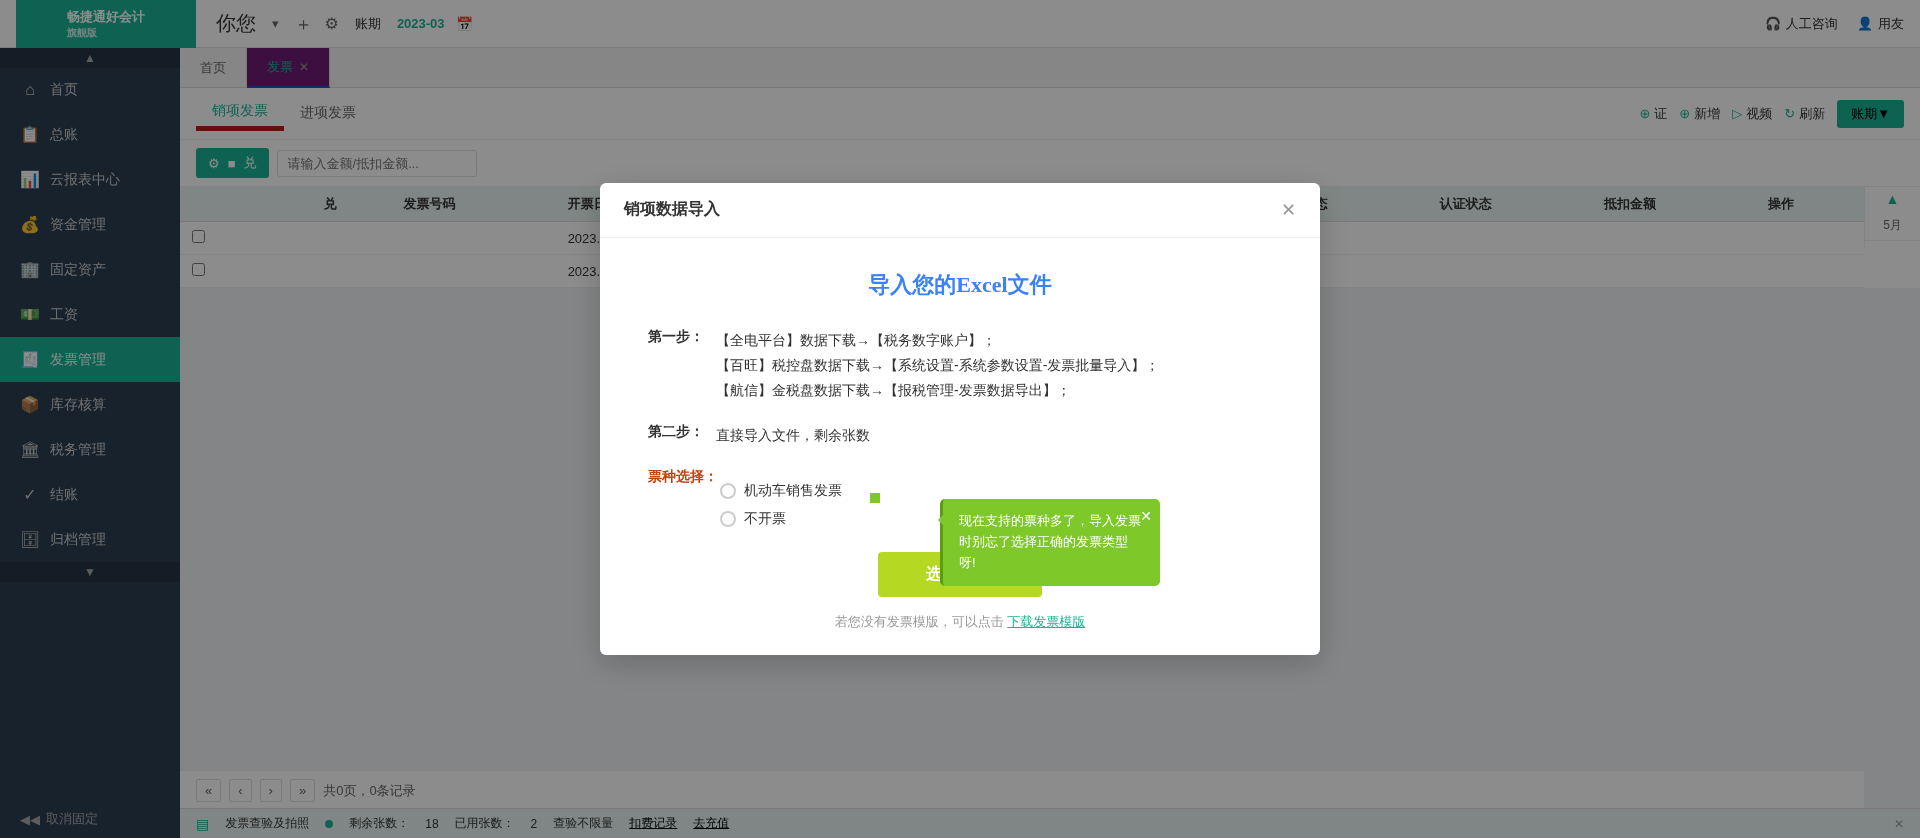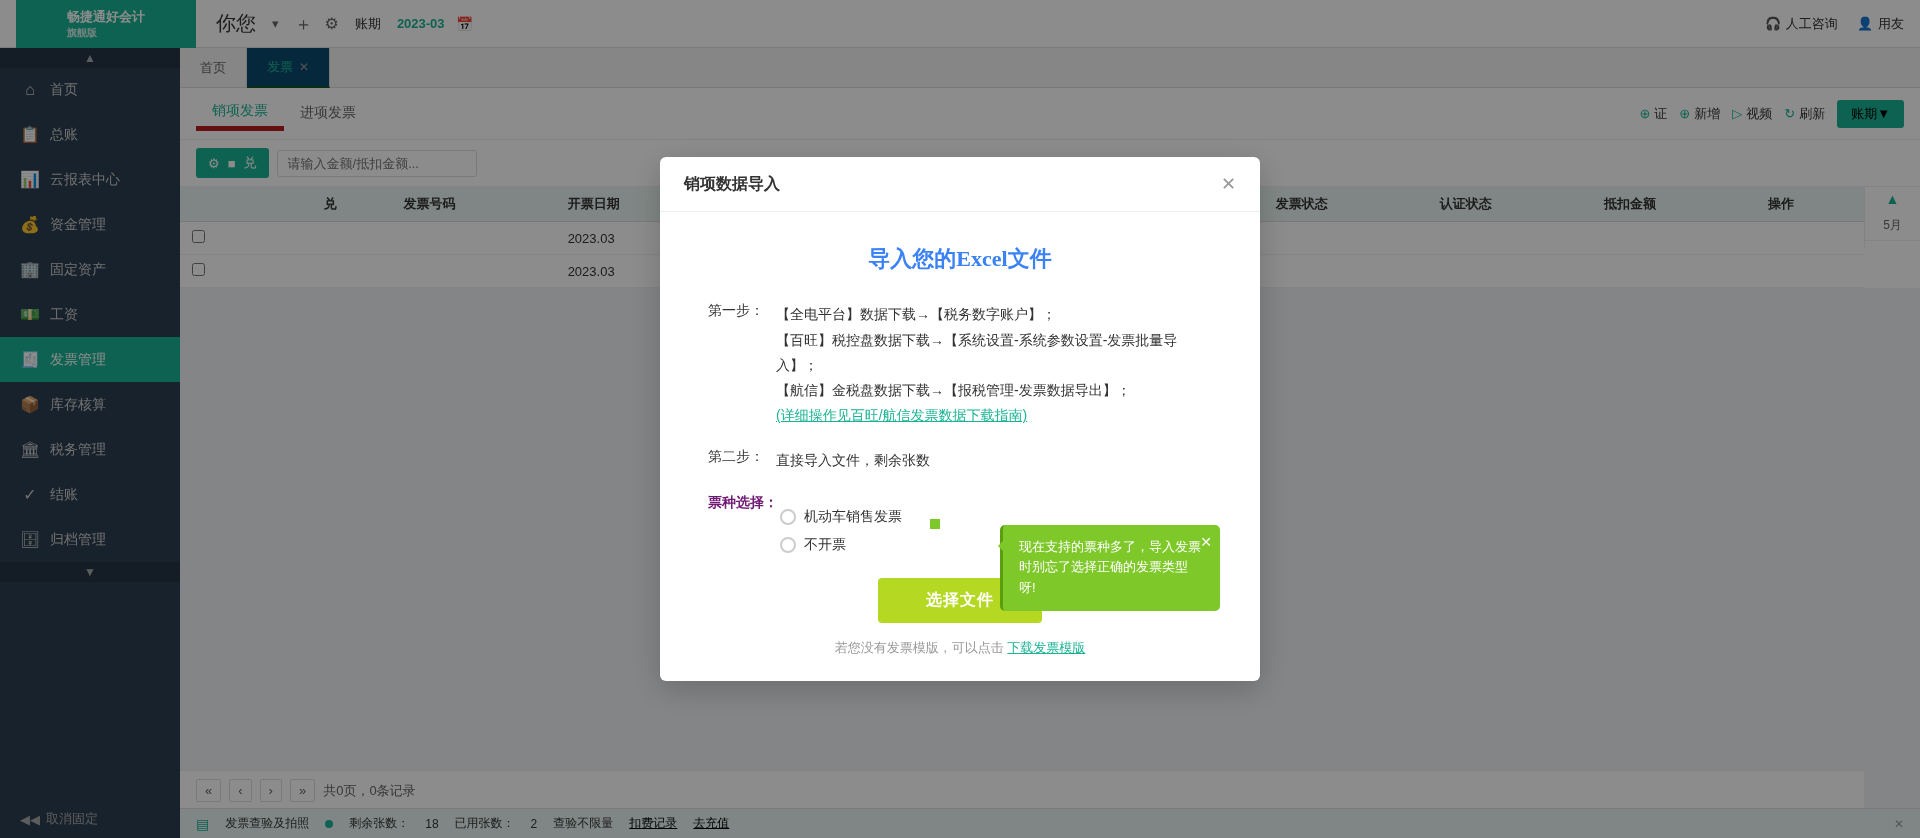--- a/index.html
+++ b/index.html
@@ -59,21 +59,21 @@
     
     .tab-bar {
       display: flex; align-items: center; background: #f5f5f5;
       border-bottom: 1px solid #ddd; height: 40px; padding: 0 0 0 0;
     }
     .tab-item {
       padding: 0 20px; height: 40px; display: flex; align-items: center;
       cursor: pointer; font-size: 13px; color: #666; border-right: 1px solid #ddd;
       gap: 6px;
     }
-    .tab-item.active { background: #0c4a6e; color: #1ab394; border-bottom: 2px solid #14532d; }
+    .tab-item.active { background: #701a75; color: #1ab394; border-bottom: 2px solid #1d4ed8; }
     .tab-close { color: #999; font-size: 12px; }
 
     
     .content-header {
       background: #fff; padding: 8px 16px; display: flex; align-items: center;
       gap: 0; border-bottom: 1px solid #eee;
     }
     .sub-tab {
       padding: 6px 16px; cursor: pointer; font-size: 14px; color: #666;
       border-bottom: 2px solid transparent;
@@ -143,39 +143,39 @@
     .bottom-status .icon-img { font-size: 14px; color: #1ab394; }
     .bottom-link { color: #000000; cursor: pointer; text-decoration: underline; font-family: Liberation Serif, serif; }
     .bottom-close { margin-left: auto; color: #999; cursor: pointer; }
 
     
     .modal-overlay {
       position: fixed; inset: 0; background: rgba(0,0,0,0.45); z-index: 200;
       display: flex; align-items: center; justify-content: center;
     }
     .modal {
-      background: #fff; border-radius: 6px; width: 600px;
+      background: #fff; border-radius: 6px; width: 720px;
       box-shadow: 0 8px 32px rgba(0,0,0,0.2); position: relative;
     }
     .modal-header {
       padding: 16px 24px; border-bottom: 1px solid #eee;
       display: flex; align-items: center; justify-content: space-between;
     }
     .modal-title { font-size: 16px; color: #333; font-weight: bold; }
     .modal-close { color: #999; font-size: 18px; cursor: pointer; background: none; border: none; }
     .modal-body { padding: 32px 48px 24px; }
     .modal-import-title { text-align: center; font-size: 22px; font-weight: bold; color: #3b82f6; margin-bottom: 28px; font-family: Liberation Serif, serif; }
 
     .step { display: flex; align-items: flex-start; gap: 8px; margin-bottom: 20px; }
-    .step-label { font-size: 14px; color: #333; font-weight: normal; white-space: nowrap; min-width: 60px; }
+    .step-label { font-size: 14px; color: #333; font-weight: bold; white-space: nowrap; min-width: 60px; }
     .step-content { font-size: 14px; color: #333; line-height: 1.8; }
     .step-content a { color: #1ab394; text-decoration: underline; cursor: pointer; }
 
     .ticket-choice { margin-bottom: 16px; }
-    .ticket-choice-label { font-size: 14px; color: #701a75; font-weight: bold; display: inline; }
+    .ticket-choice-label { font-size: 14px; color: #c2410c; font-weight: bold; display: inline; }
     .radio-group { margin-top: 8px; display: flex; flex-direction: column; gap: 10px; }
     .radio-row { display: flex; align-items: center; gap: 8px; font-size: 14px; color: #333; }
     .radio-dot {
       width: 16px; height: 16px; border-radius: 50%; border: 2px solid #ccc;
       display: inline-flex; align-items: center; justify-content: center; cursor: pointer; flex-shrink: 0;
     }
     .radio-dot.checked { border-color: #1ab394; }
     .radio-dot.checked::after {
       content: ''; width: 8px; height: 8px; border-radius: 50%; background: #1ab394;
     }
@@ -437,23 +437,20 @@
     </div>
     <div class="modal-body">
       <div class="modal-import-title">导入您的Excel文件</div>
 
       <div class="step">
         <span class="step-label">第一步：</span>
         <div class="step-content">
           <div>【全电平台】数据下载→【税务数字账户】；</div>
           <div>【百旺】税控盘数据下载→【系统设置-系统参数设置-发票批量导入】；</div>
           <div>【航信】金税盘数据下载→【报税管理-发票数据导出】；</div>
-          <div>
-            <a>(详细操作见百旺/航信发票数据下载指南)</a>
-          </div>
         </div>
       </div>
 
       <div class="step">
         <span class="step-label">第二步：</span>
         <span class="step-content">直接导入文件，剩余张数</span>
       </div>
 
       <div class="ticket-choice" style="position:relative;">
         <span class="ticket-choice-label">票种选择：</span>

